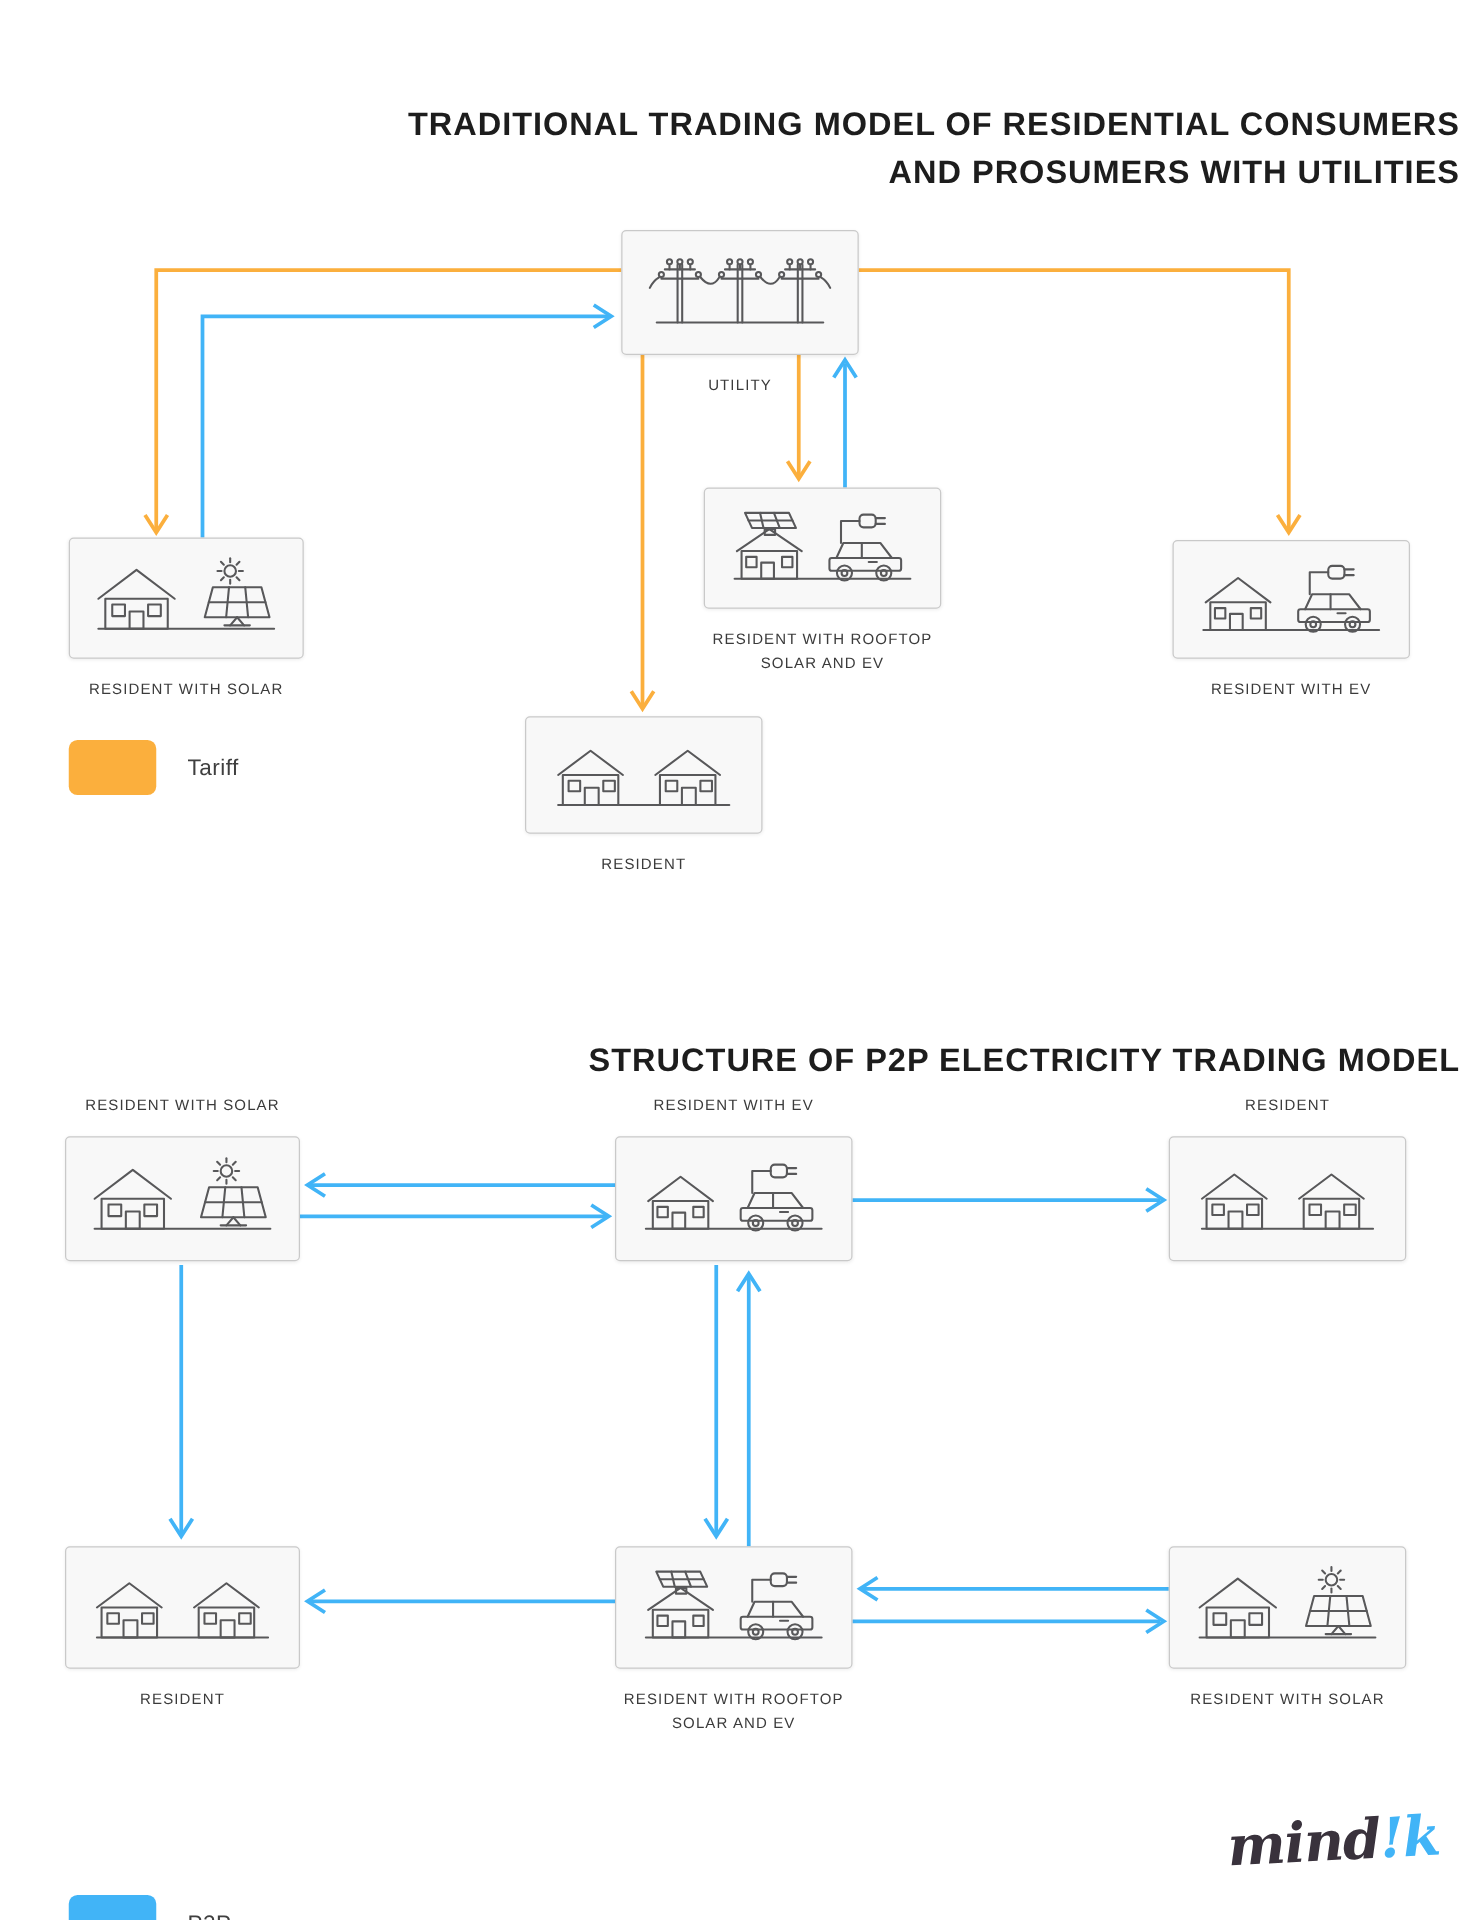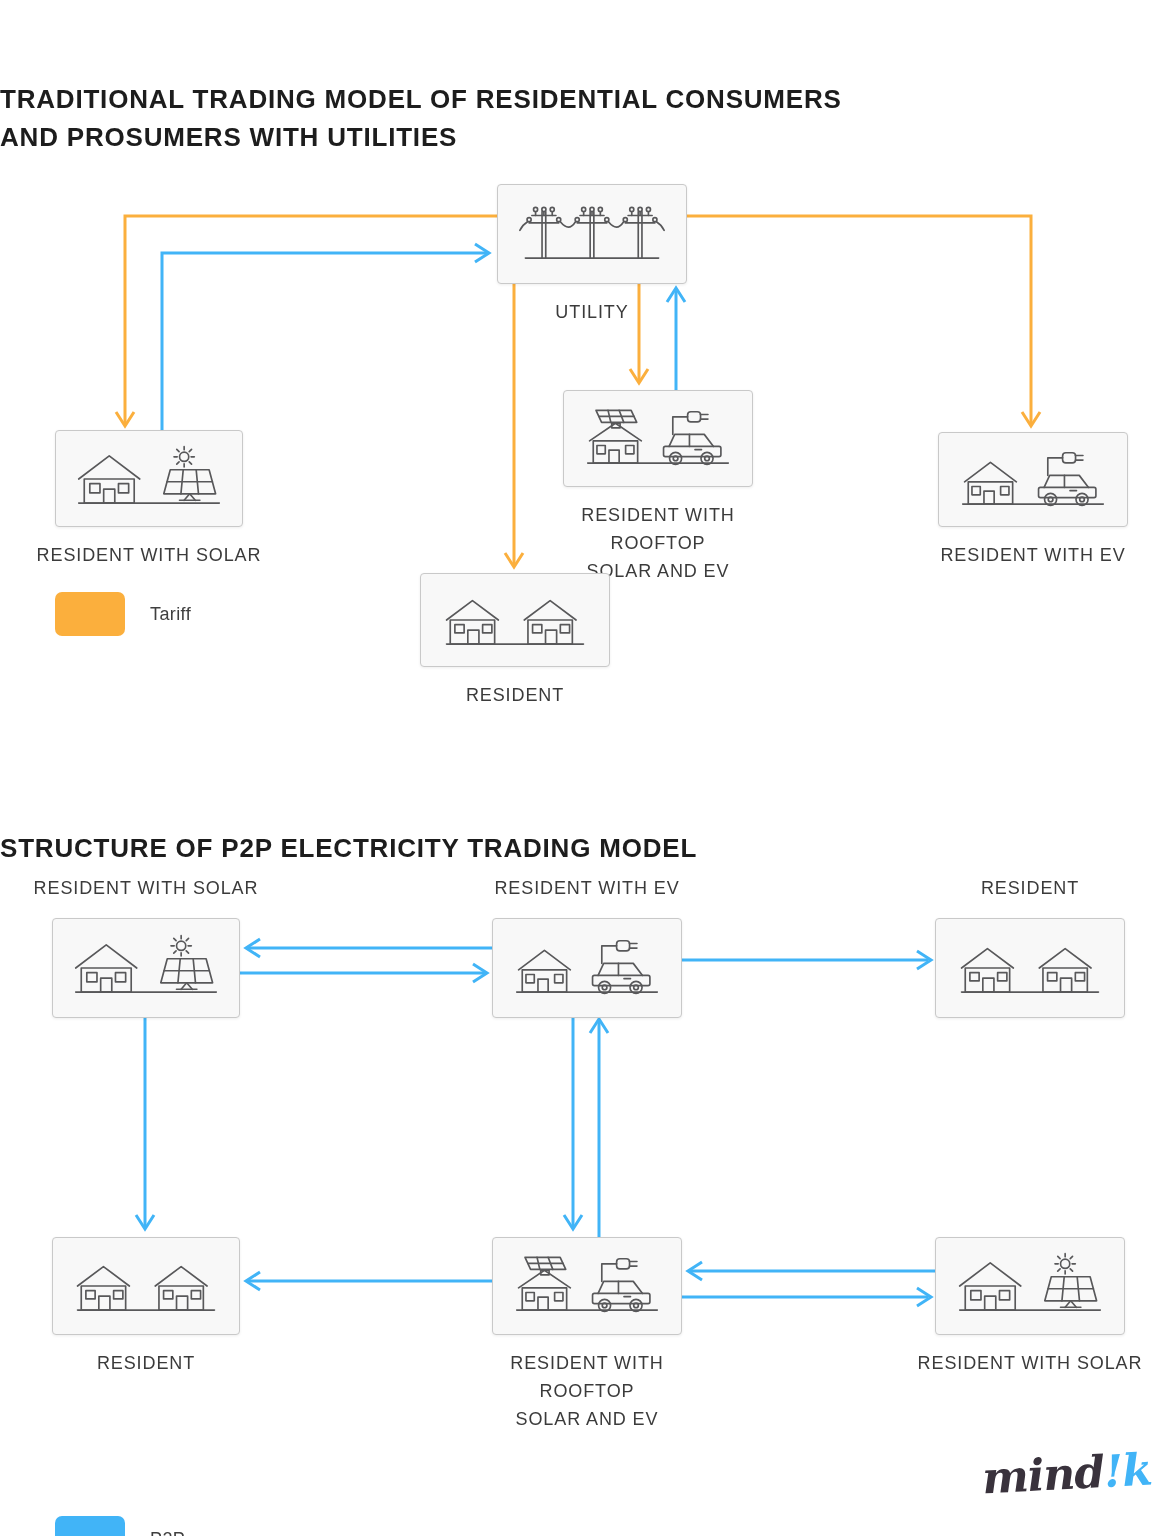--- a/index.html
+++ b/index.html
@@ -4,38 +4,38 @@
 <style>
   html,body { margin:0; padding:0; background:#ffffff; }
   .canvas {
     position:relative; width:1168px; height:1536px; margin:0 auto;
     background:#ffffff; overflow:hidden;
     font-family:"Liberation Sans", sans-serif;
     color:var(--label-color,#3b3b3b);
   }
   .diagram-title {
     position:absolute; left:0; width:100%;
-    text-align:left; white-space:pre-line;
+    text-align:right; white-space:pre-line;
     font-size:26px; font-weight:700; letter-spacing:0.8px; line-height:1.45;
     color:var(--title-color,#1d1d1d);
   }
   .node { position:absolute; display:flex; flex-direction:column; align-items:center; gap:15px; }
   .node.above { flex-direction:column-reverse; }
   .box {
     box-sizing:border-box; width:100%;
     background:var(--box-fill,#f8f8f8);
     border:1px solid var(--box-border,#c9c9c9);
     border-radius:4px;
     box-shadow:0 1px 3px rgba(0,0,0,0.07);
     display:flex; align-items:center; justify-content:center;
   }
   .icon { width:156px; height:74px; stroke:var(--icon-stroke,#58585a); fill:none; stroke-width:1.8; stroke-linecap:round; stroke-linejoin:round; }
   .node-label {
     width:max-content; max-width:250px; text-align:center; white-space:pre-line;
-    font-size:18px; letter-spacing:0.9px; line-height:1.55;
+    font-size:12px; letter-spacing:0.9px; line-height:1.55;
     color:var(--label-color,#3b3b3b);
   }
   .arrows { position:absolute; left:0; top:0; pointer-events:none; }
   .ln-o { stroke:var(--tariff-orange,#fbaf3d); stroke-width:3; fill:none; }
   .ln-b { stroke:var(--p2p-blue,#41b4f7); stroke-width:3; fill:none; }
   .legend { position:absolute; display:flex; gap:4px; }
   .legend-row { display:flex; align-items:center; }
   .swatch { width:70px; height:44px; border-radius:7px; display:inline-block; }
   .sw-orange { background:var(--tariff-orange,#fbaf3d); }
   .sw-blue { background:var(--p2p-blue,#41b4f7); }

